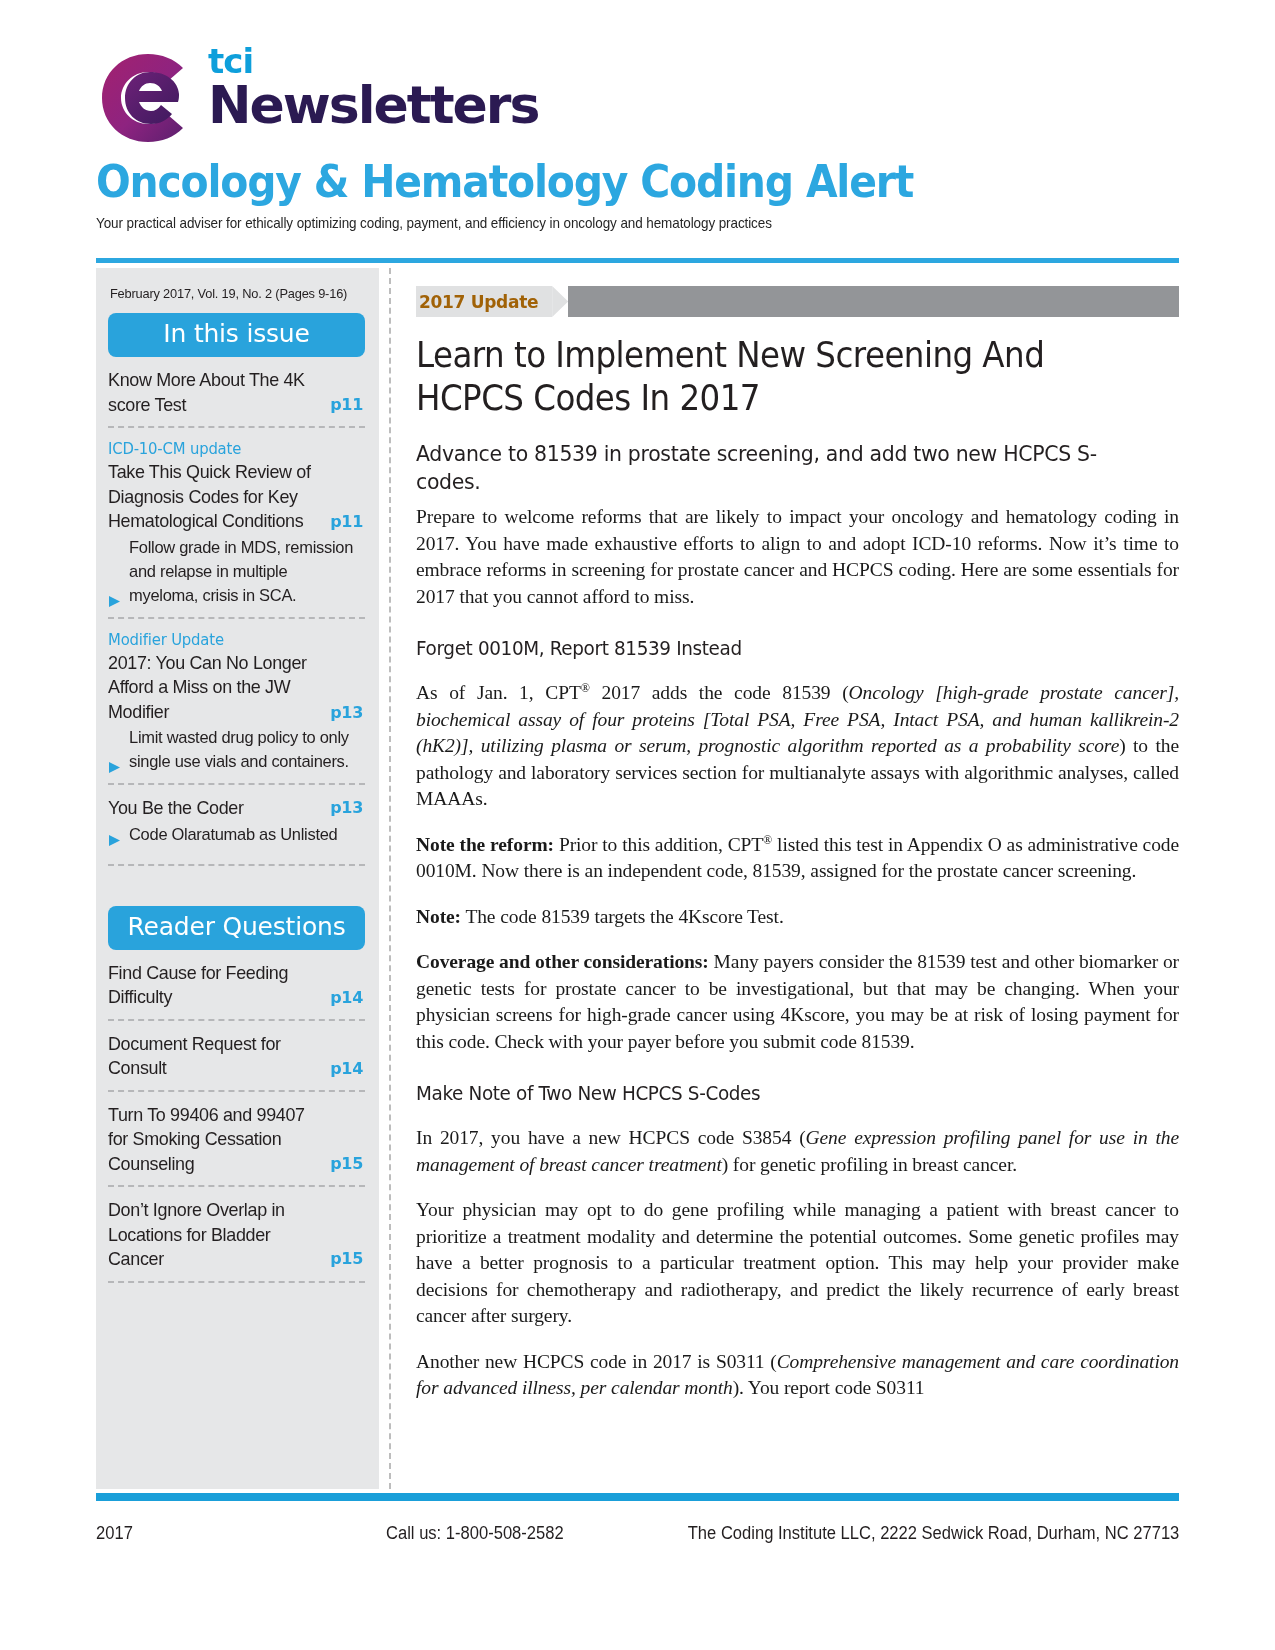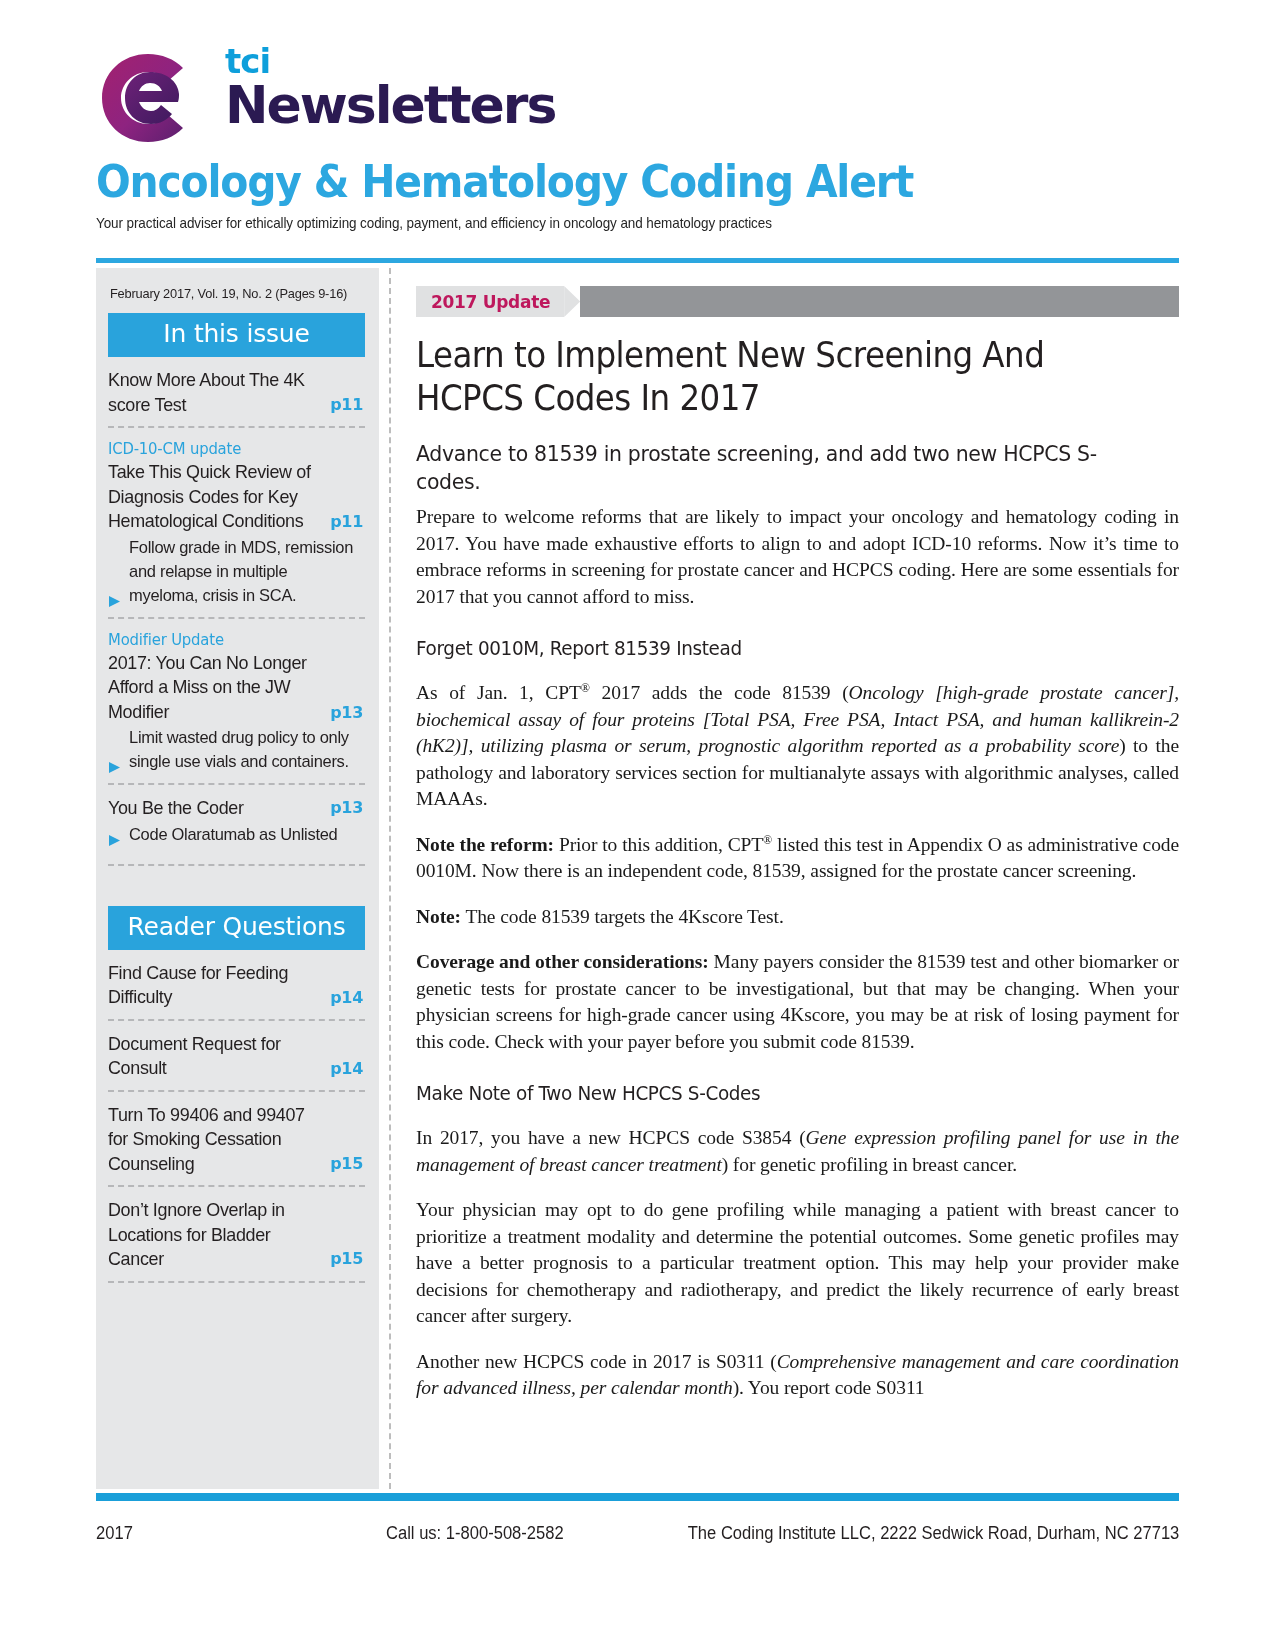--- a/index.html
+++ b/index.html
@@ -16,21 +16,20 @@
   }
 
   
   .masthead {
     padding: 46px 0 0 96px;
   }
   .logo-row {
     display: flex;
     align-items: flex-start;
     height: 100px;
-    gap: 17px;
   }
   .logo-mark {
     width: 104px;
     height: 96px;
     flex: 0 0 104px;
     position: relative;
     margin-top: 4px;
   }
   .logo-words {
     margin-left: 8px;
@@ -119,21 +118,21 @@
     font-size: 13.5px;
     color: #231f20;
     padding-top: 18px;
     padding-left: 2px;
     transform: scaleX(0.95);
     transform-origin: left center;
     letter-spacing: -0.2px;
   }
   .pill {
     background: #29a3dc;
-    border-radius: 0;
+    border-radius: 8px;
     text-align: center;
     color: #ffffff;
     font-family: "DejaVu Sans", sans-serif;
     font-size: 25px;
     font-weight: normal;
     padding: 6px 0 9px 0;
     margin-top: 12px;
     letter-spacing: -0.2px;
   }
   .toc-item {
@@ -197,27 +196,27 @@
 
   
   .section-banner {
     display: flex;
     align-items: stretch;
     height: 31px;
     margin-top: 18px;
   }
   .banner-label {
     background: #e0e1e2;
-    color: #be185d;
+    color: #a16207;
     font-family: "DejaVu Sans", sans-serif;
     font-weight: bold;
     font-size: 17px;
     display: flex;
     align-items: center;
-    padding: 0 14px 0 15px;
+    padding: 0 14px 0 3px;
     letter-spacing: -0.3px;
   }
   .banner-arrow {
     width: 16px;
     background: #e0e1e2;
     clip-path: polygon(0 0, 0 100%, 100% 50%);
   }
   .banner-fill {
     flex: 1;
     background: #939598;

